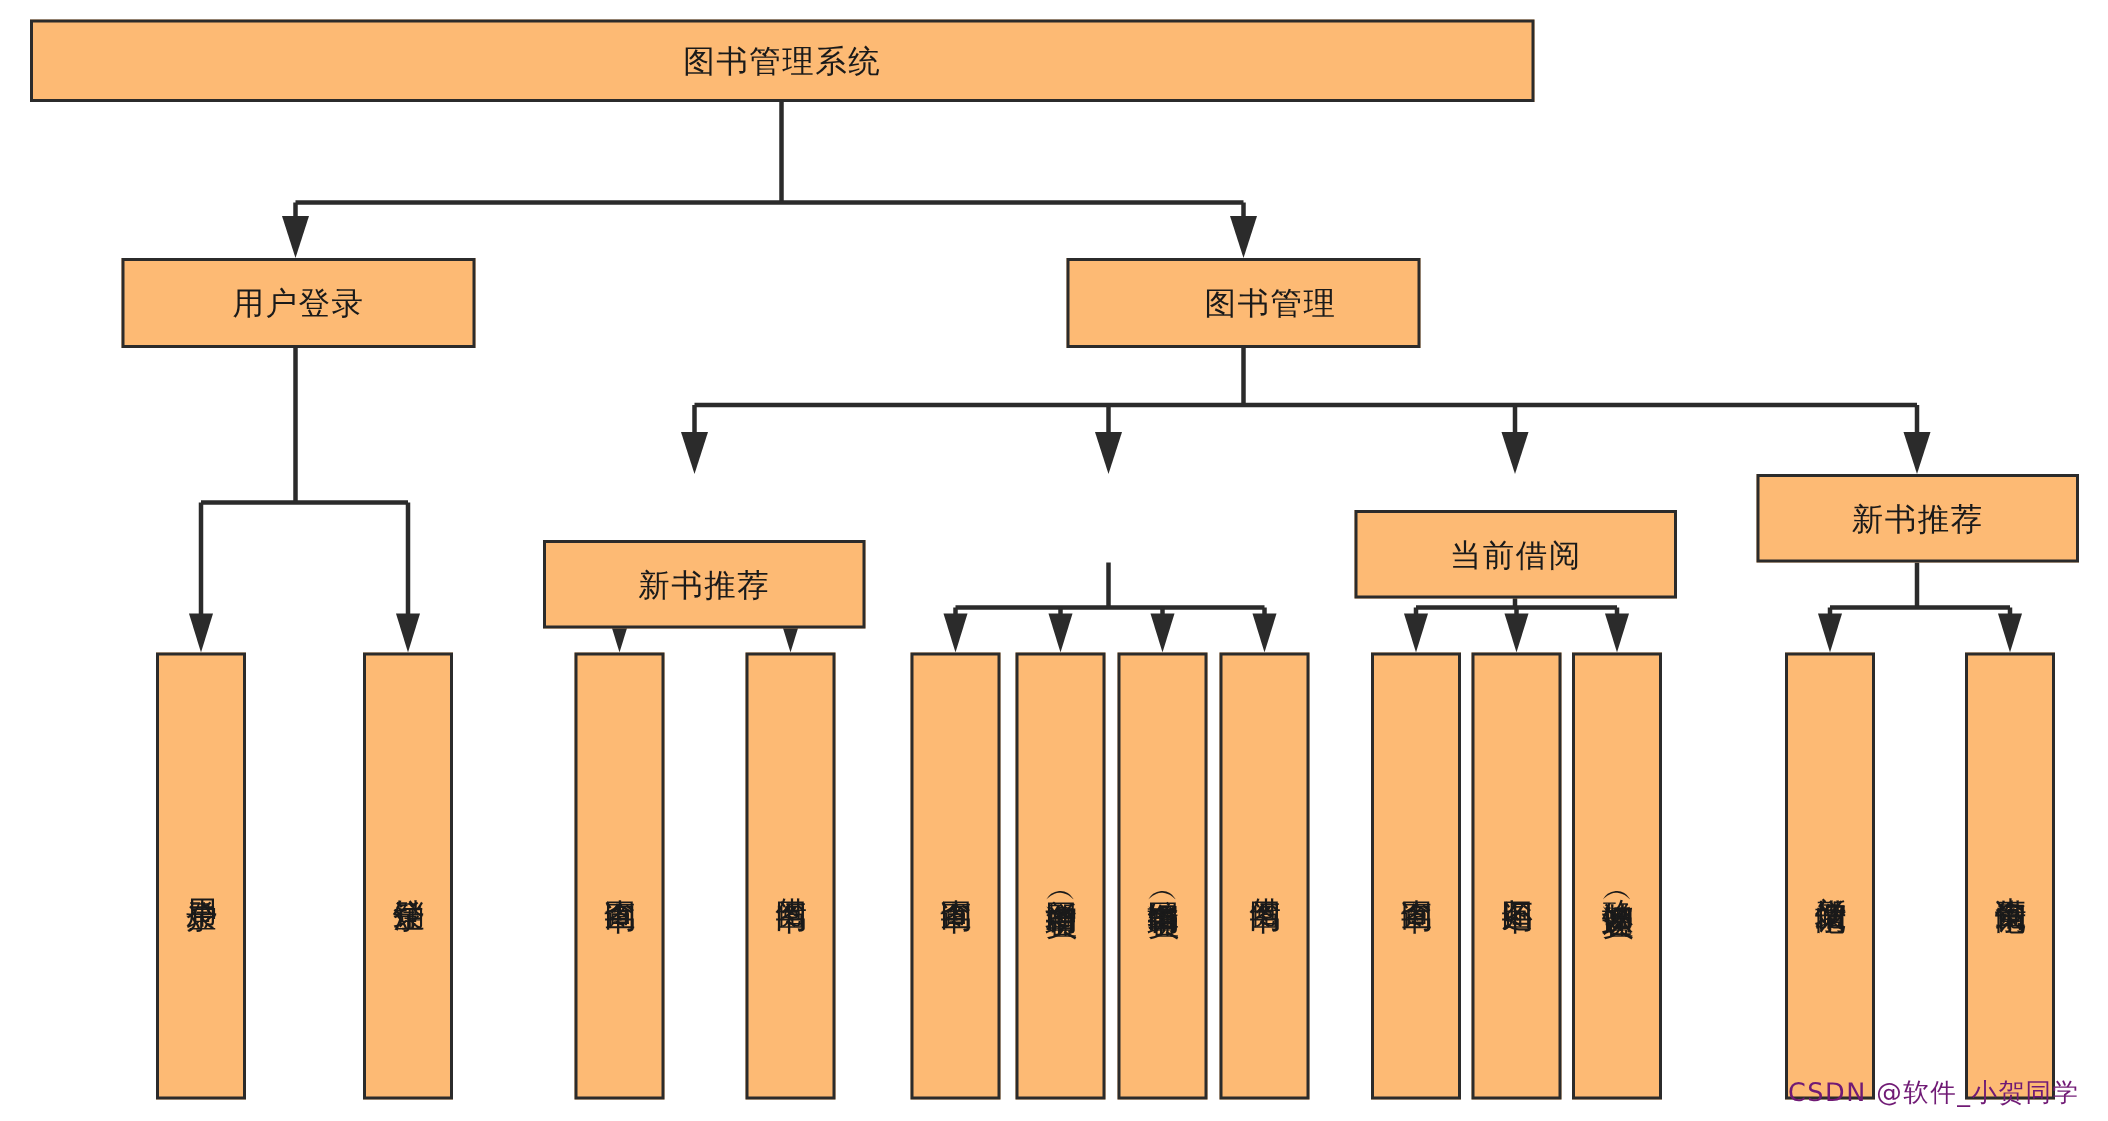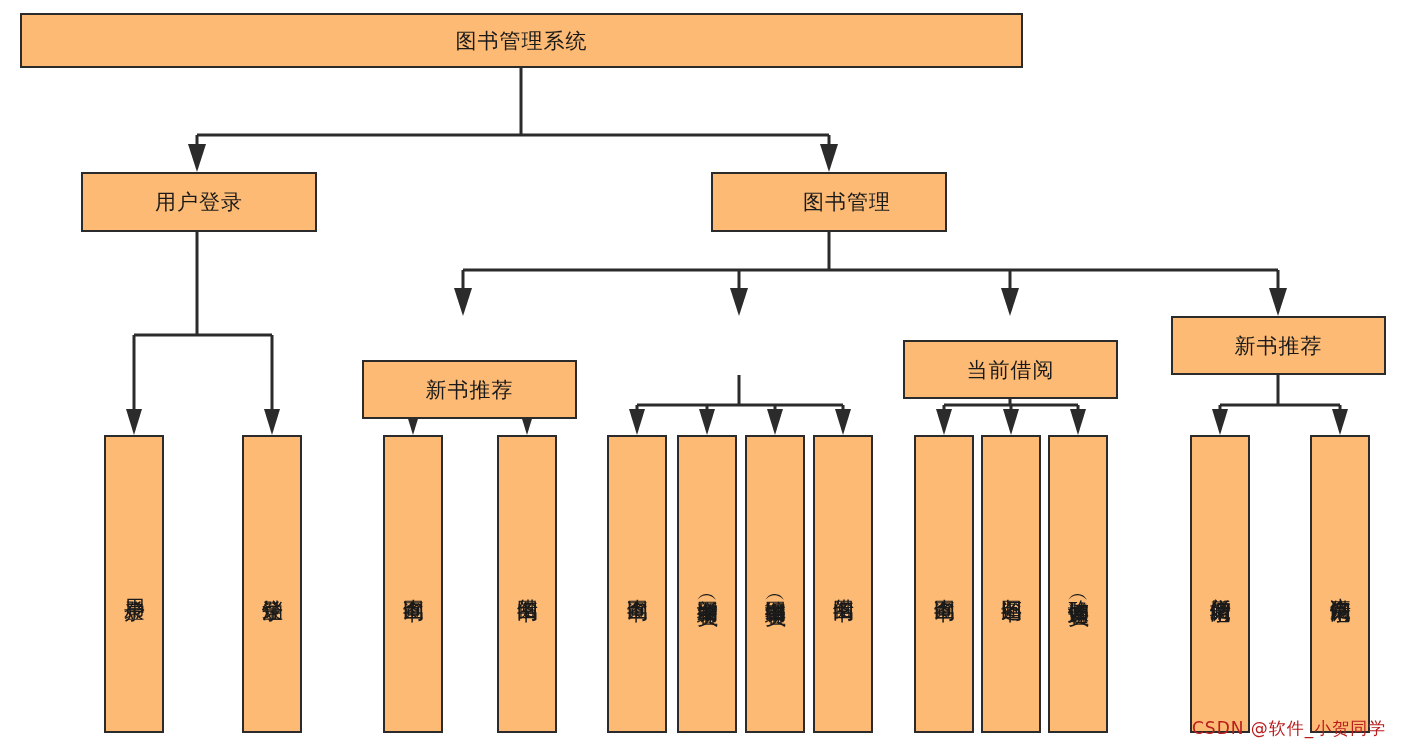--- a/index.html
+++ b/index.html
@@ -5,21 +5,21 @@
   html,body{margin:0;padding:0;background:#ffffff;}
   body{font-family:"DejaVu Sans","Liberation Sans",sans-serif;}
   #stage{position:relative;width:1405px;height:747px;background:#fff;overflow:hidden;}
   .box{position:absolute;box-sizing:border-box;border:2px solid #2b2b2b;background:#fdba74;
        display:flex;align-items:center;justify-content:center;color:#1a1a1a;}
   .box.h{font-size:21px;letter-spacing:1px;}
   .leaf{writing-mode:vertical-rl;text-orientation:upright;font-size:21px;line-height:1.28;
         letter-spacing:1px;white-space:normal;}
   .leaf.top{align-items:flex-start;padding-top:6px;}
   svg.wires{position:absolute;left:0;top:0;width:1405px;height:747px;pointer-events:none;}
-  .wm{position:absolute;font-size:17px;color:#b91c1c;letter-spacing:1px;white-space:nowrap;}
+  .wm{position:absolute;font-size:17px;color:#701a75;letter-spacing:1px;white-space:nowrap;}
 </style>
 </head>
 <body>
 
 <div id="stage">
 
   <svg class="wires" viewBox="0 0 1405 747">
     <g stroke="#2b2b2b" stroke-width="3" fill="none">
 
       <path d="M521,68 L521,135"></path>

